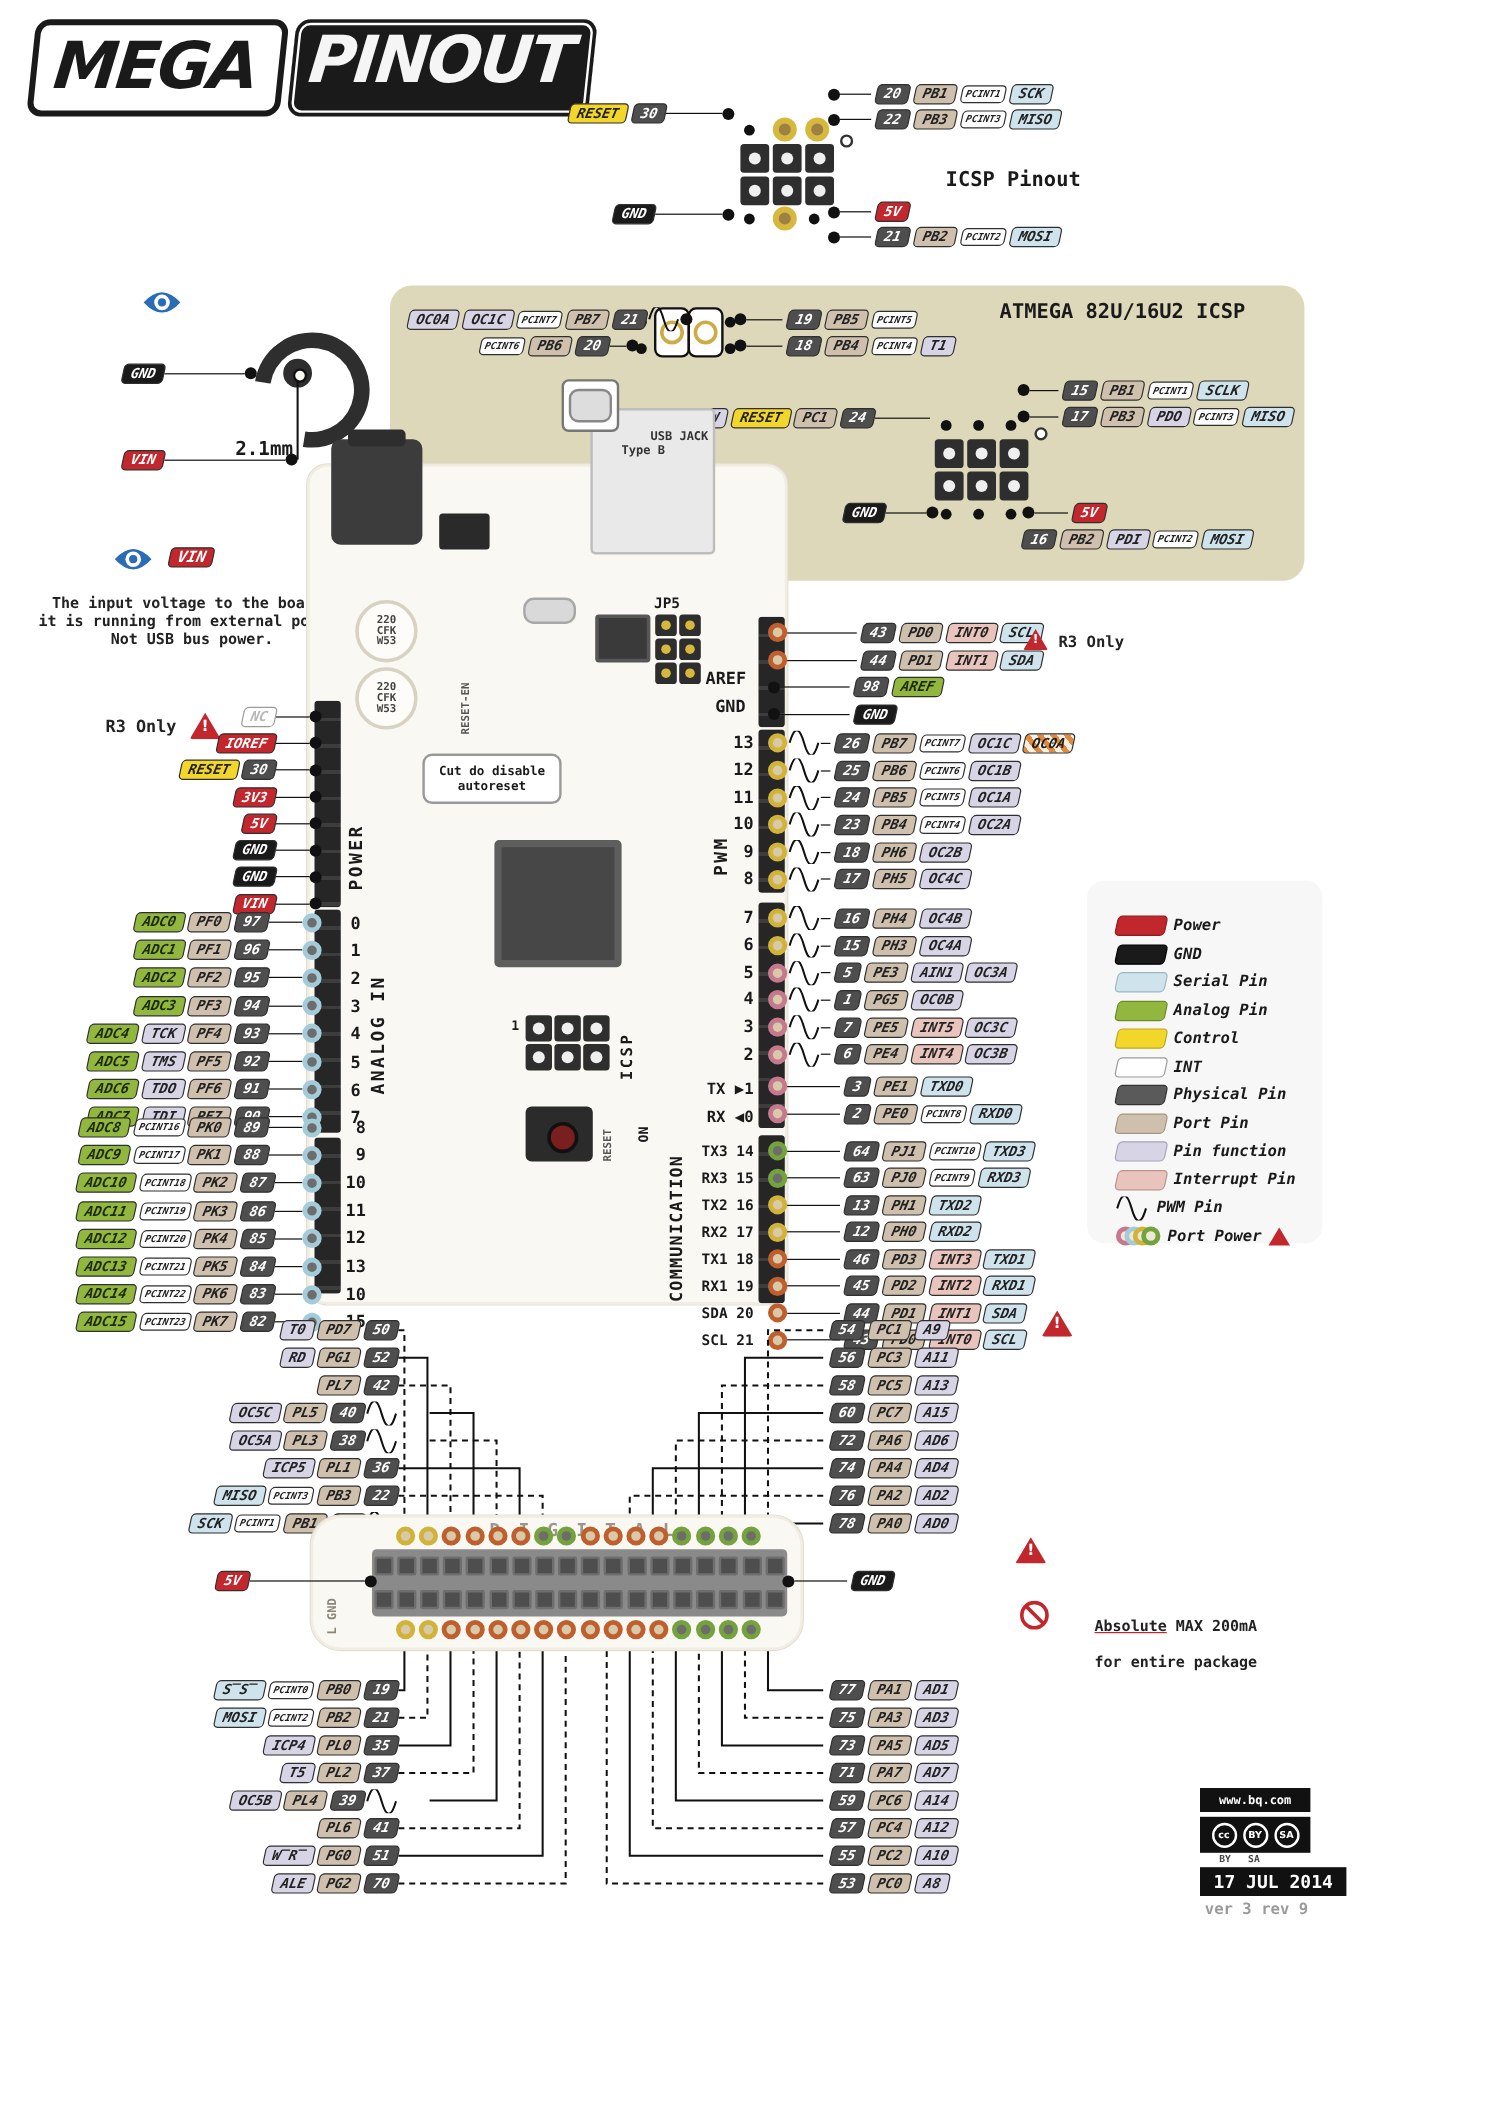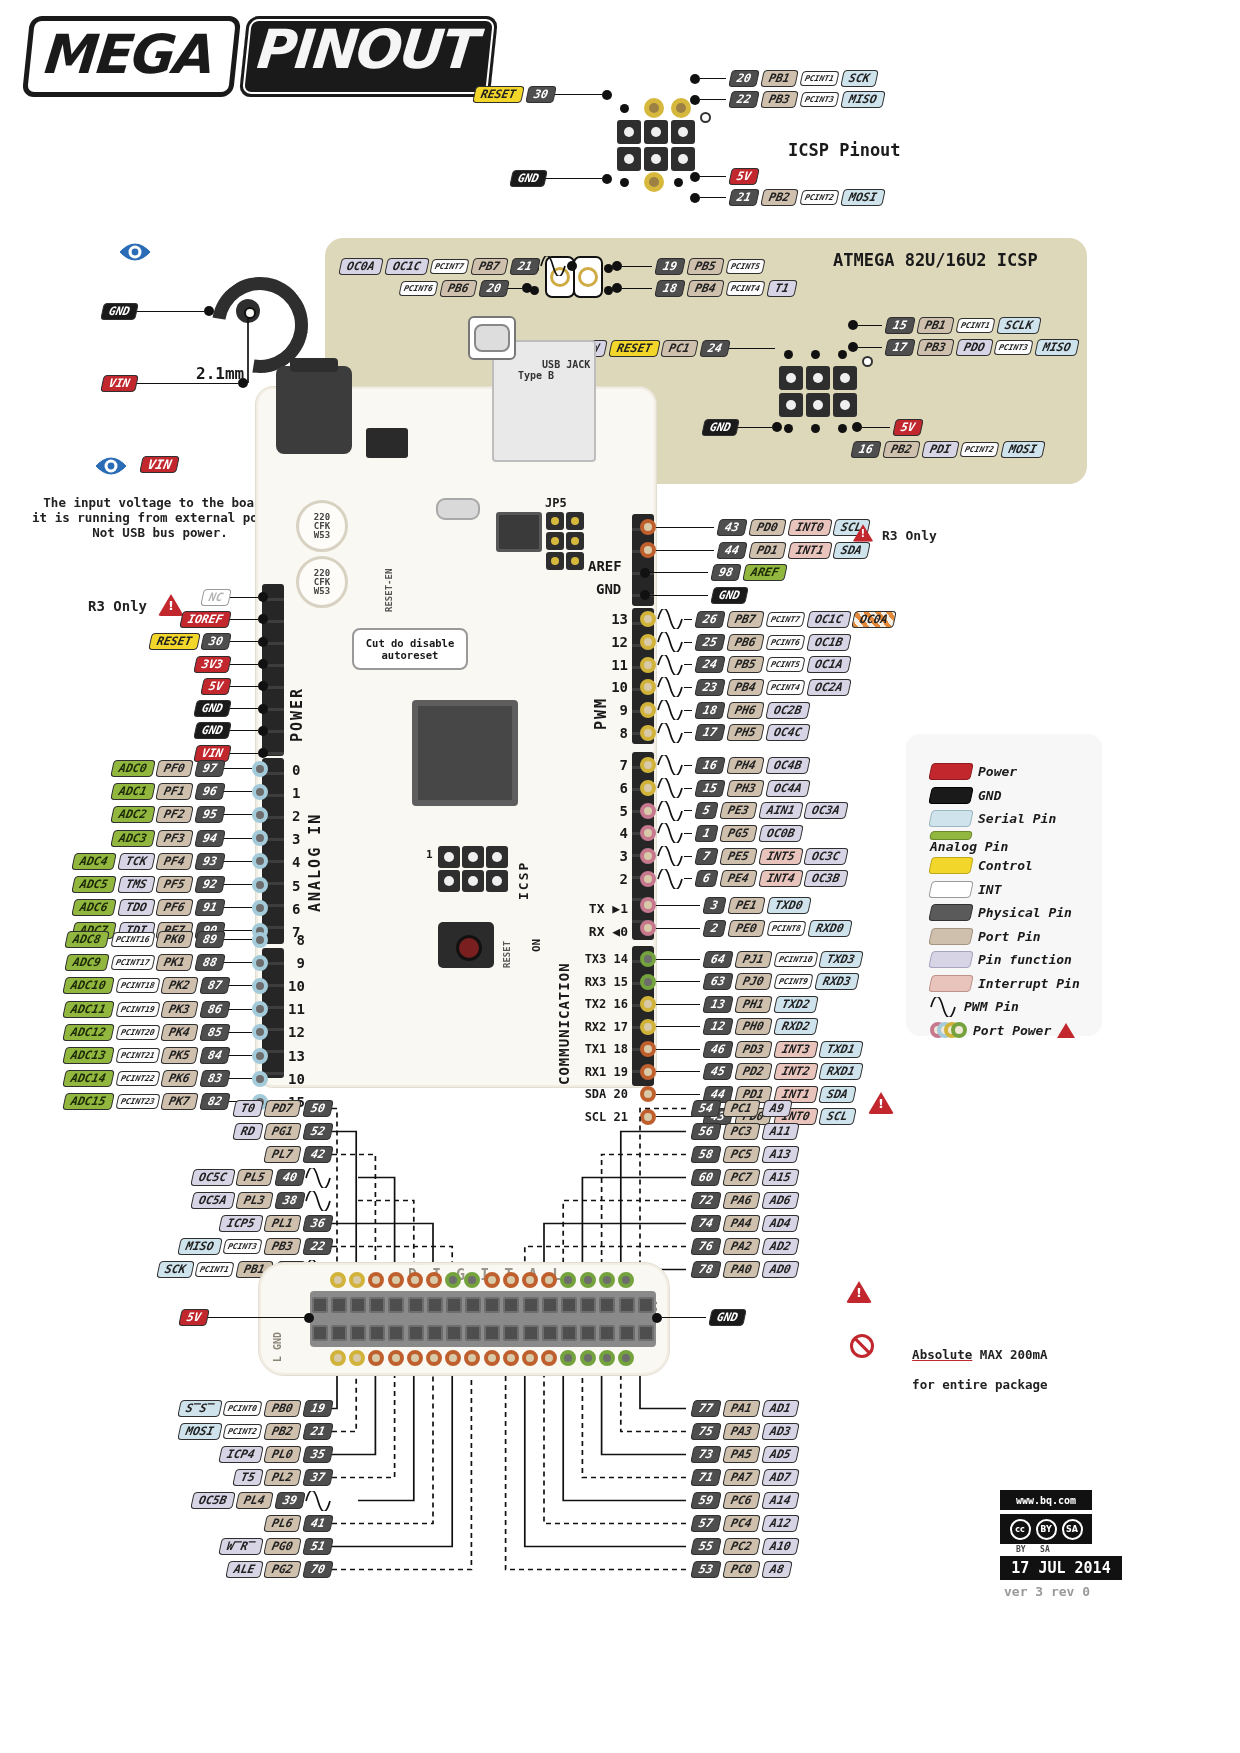--- a/index.html
+++ b/index.html
@@ -921,21 +921,21 @@
         <span style="font: italic 700 13px &quot;DejaVu Sans Mono&quot;, monospace;">Power</span>
       </div>
       <div style="display: flex; align-items: center; height: 23.5px;">
         <span style="display: inline-block; width: 40px; height: 15px; background: rgb(26, 26, 26); border: 1.4px solid rgb(0, 0, 0); border-radius: 4px; transform: skewX(-12deg); margin-right: 6px;"></span>
         <span style="font: italic 700 13px &quot;DejaVu Sans Mono&quot;, monospace;">GND</span>
       </div>
       <div style="display: flex; align-items: center; height: 23.5px;">
         <span style="display: inline-block; width: 40px; height: 15px; background: rgb(207, 227, 237); border: 1.4px solid rgb(157, 182, 192); border-radius: 4px; transform: skewX(-12deg); margin-right: 6px;"></span>
         <span style="font: italic 700 13px &quot;DejaVu Sans Mono&quot;, monospace;">Serial Pin</span>
       </div>
-      <div style="display: flex; align-items: flex-start; height: 23.5px; flex-direction: column;">
+      <div style="display: flex; align-items: center; height: 23.5px;">
         <span style="display: inline-block; width: 40px; height: 15px; background: rgb(146, 183, 63); border: 1.4px solid rgb(108, 138, 43); border-radius: 4px; transform: skewX(-12deg); margin-right: 6px;"></span>
         <span style="font: italic 700 13px &quot;DejaVu Sans Mono&quot;, monospace;">Analog Pin</span>
       </div>
       <div style="display: flex; align-items: center; height: 23.5px;">
         <span style="display: inline-block; width: 40px; height: 15px; background: rgb(242, 215, 42); border: 1.4px solid rgb(191, 168, 30); border-radius: 4px; transform: skewX(-12deg); margin-right: 6px;"></span>
         <span style="font: italic 700 13px &quot;DejaVu Sans Mono&quot;, monospace;">Control</span>
       </div>
       <div style="display: flex; align-items: center; height: 23.5px;">
         <span style="display: inline-block; width: 40px; height: 15px; background: rgb(255, 255, 255); border: 1.4px solid rgb(154, 154, 154); border-radius: 4px; transform: skewX(-12deg); margin-right: 6px;"></span>
         <span style="font: italic 700 13px &quot;DejaVu Sans Mono&quot;, monospace;">INT</span>
@@ -1316,15 +1316,15 @@
   </div>
   <div class="abs ccbox" style="left:1000px;top:1514px;width:92px;height:30px;background:#111;">
     <b>cc</b>
       <b>BY</b>
       <b>SA</b>
   </div>
   <div class="t" style="left:1016px;top:1545px;font:700 8px 'DejaVu Sans Mono',monospace;color:#444;">BY   SA</div>
   <div class="abs" style="left:1000px;top:1556px;width:122px;height:24px;background:#111;color:#fff;font:700 15px 'DejaVu Sans Mono',monospace;display:flex;align-items:center;justify-content:center;">
     <span>17 JUL 2014</span>
   </div>
-  <div class="t" style="left:1004px;top:1584px;font:700 13px 'DejaVu Sans Mono',monospace;color:#9a9a9a;">ver 3 rev 0</div>
+  <div class="t" style="left:1004px;top:1584px;font:700 13px 'DejaVu Sans Mono',monospace;color:#9a9a9a;">ver 3 rev 9</div>
 
 </div>
 
 </body></html>

